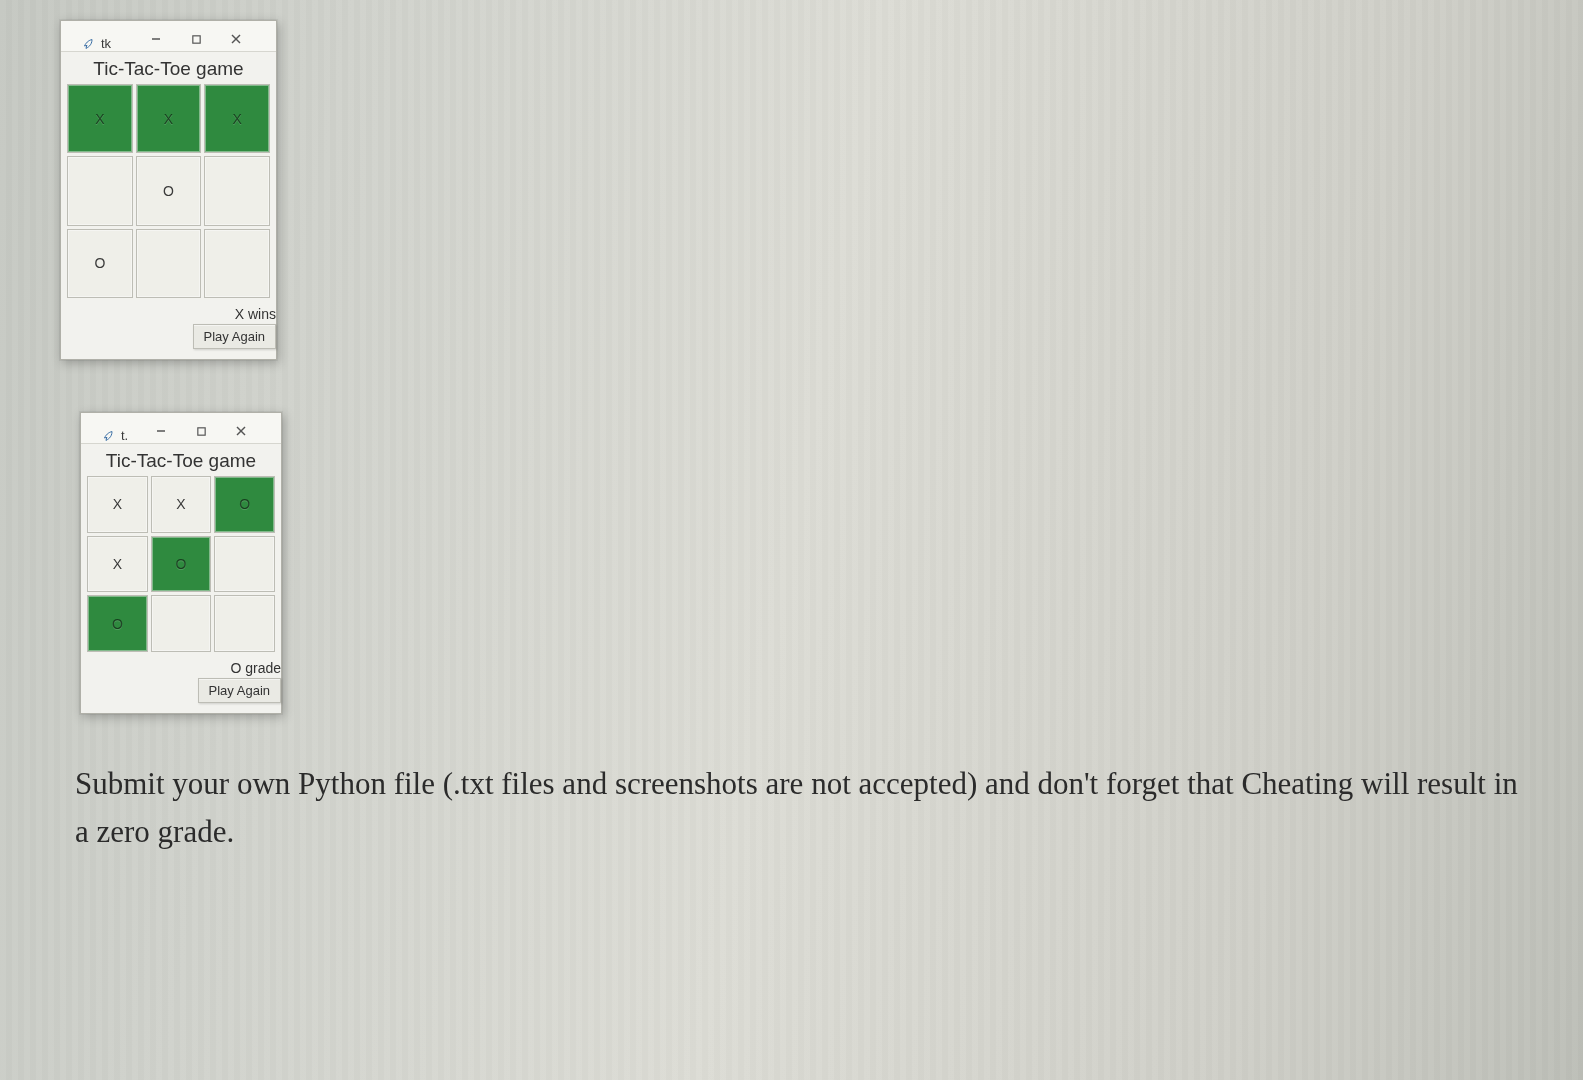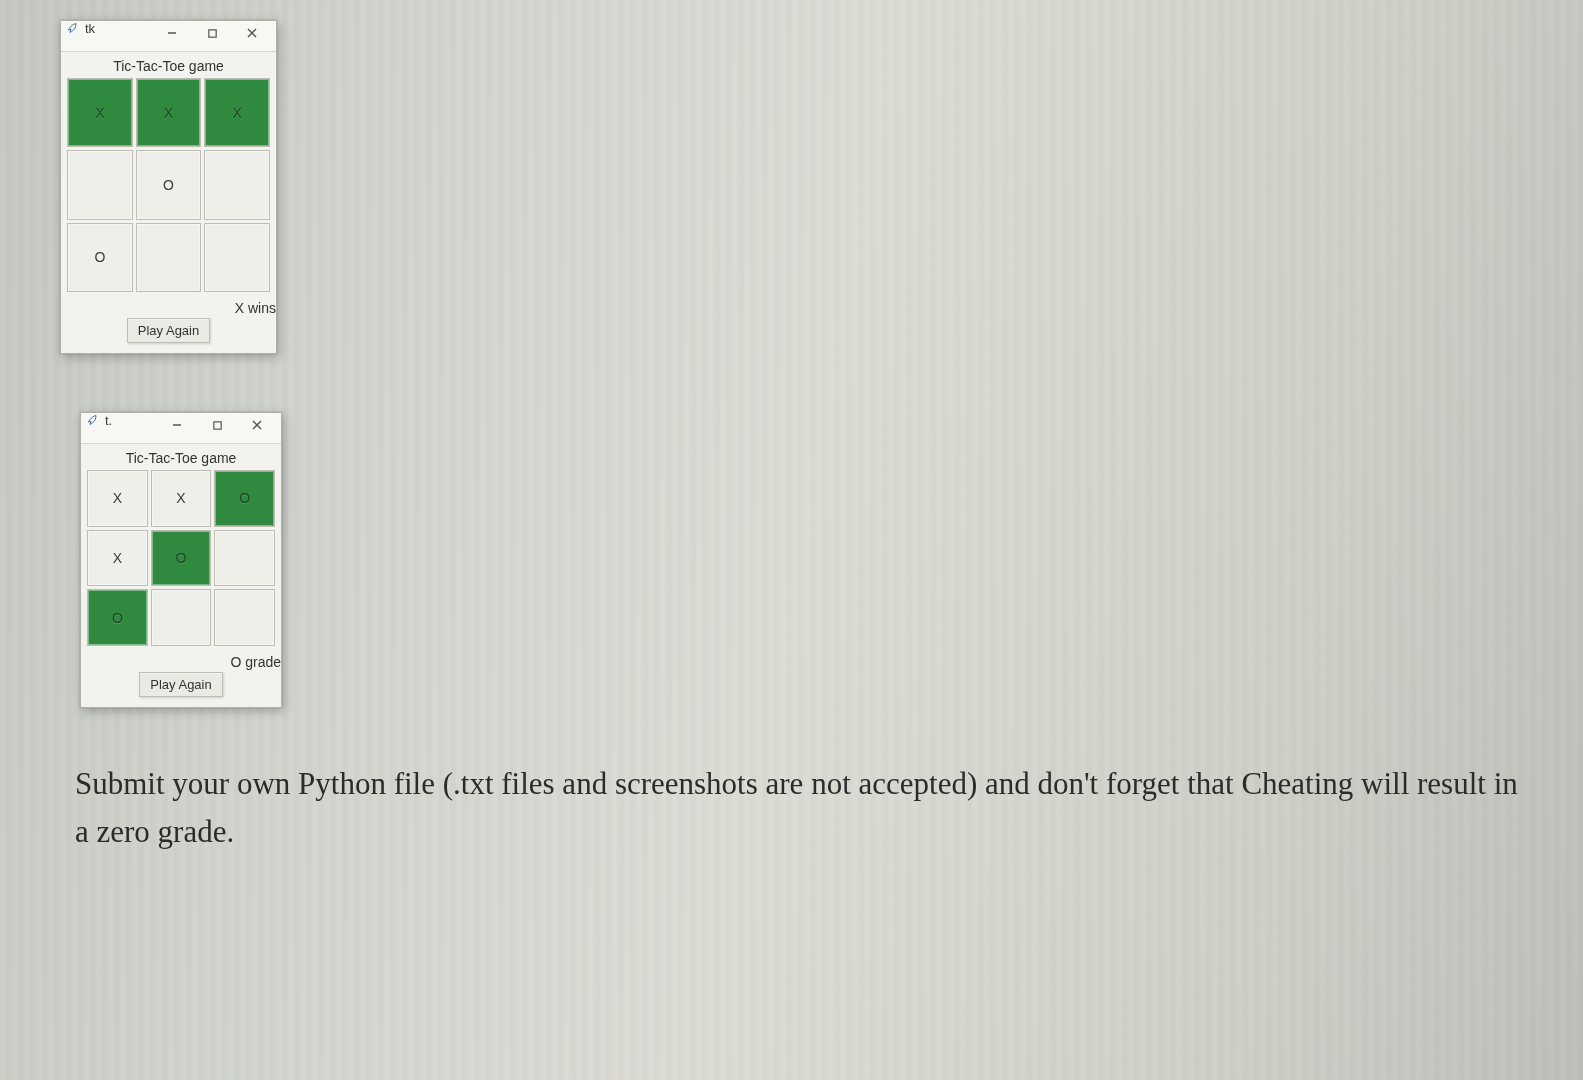--- a/index.html
+++ b/index.html
@@ -32,23 +32,23 @@
     background: #f2f2ee;
     border: 1px solid #b0b0a8;
     box-shadow: 2px 3px 10px rgba(0,0,0,0.25), 0 0 0 1px rgba(0,0,0,0.05);
   }
 
   .tk-window.win1 { left: 60px;  top: 20px;  width: 215px; }
   .tk-window.win2 { left: 80px;  top: 412px; width: 200px; }
 
   .titlebar {
     display: flex;
-    align-items: flex-start;
+    align-items: flex-end;
     height: 30px;
-    padding: 0 4px;
+    padding: 0 20px;
     background: #f7f7f3;
     border-bottom: 1px solid #d6d6cf;
     font-size: 13px;
     color: #3a3a3a;
   }
   .titlebar .feather {
     width: 14px; height: 14px;
     margin-right: 6px;
     display: inline-flex;
     align-items: center; justify-content: center;
@@ -59,21 +59,21 @@
     display: inline-flex;
     align-items: center; justify-content: center;
     font-size: 12px;
     color: #555;
     cursor: default;
   }
   .titlebar .winbtn svg { stroke: #555; }
 
   .game-title {
     text-align: center;
-    font-size: 14px;
+    font-size: 19px;
     color: #333;
     padding: 6px 0 4px 0;
   }
 
   .board {
     display: grid;
     grid-template-columns: repeat(3, 1fr);
     grid-template-rows: repeat(3, 1fr);
     gap: 3px;
     padding: 0 6px;
@@ -101,21 +101,21 @@
 
   .status {
     text-align: right;
     font-size: 14px;
     color: #333;
     padding: 8px 0 2px 0;
   }
 
   .play-again-row {
     display: flex;
-    justify-content: center;
+    justify-content: flex-end;
     padding: 0 0 10px 0;
   }
   .play-again {
     font-size: 13px;
     color: #333;
     background: #eaeae4;
     border: 1px solid #bdbdb5;
     padding: 4px 10px;
     box-shadow: inset 0 1px 0 rgba(255,255,255,0.5), 1px 1px 2px rgba(0,0,0,0.15);
   }

